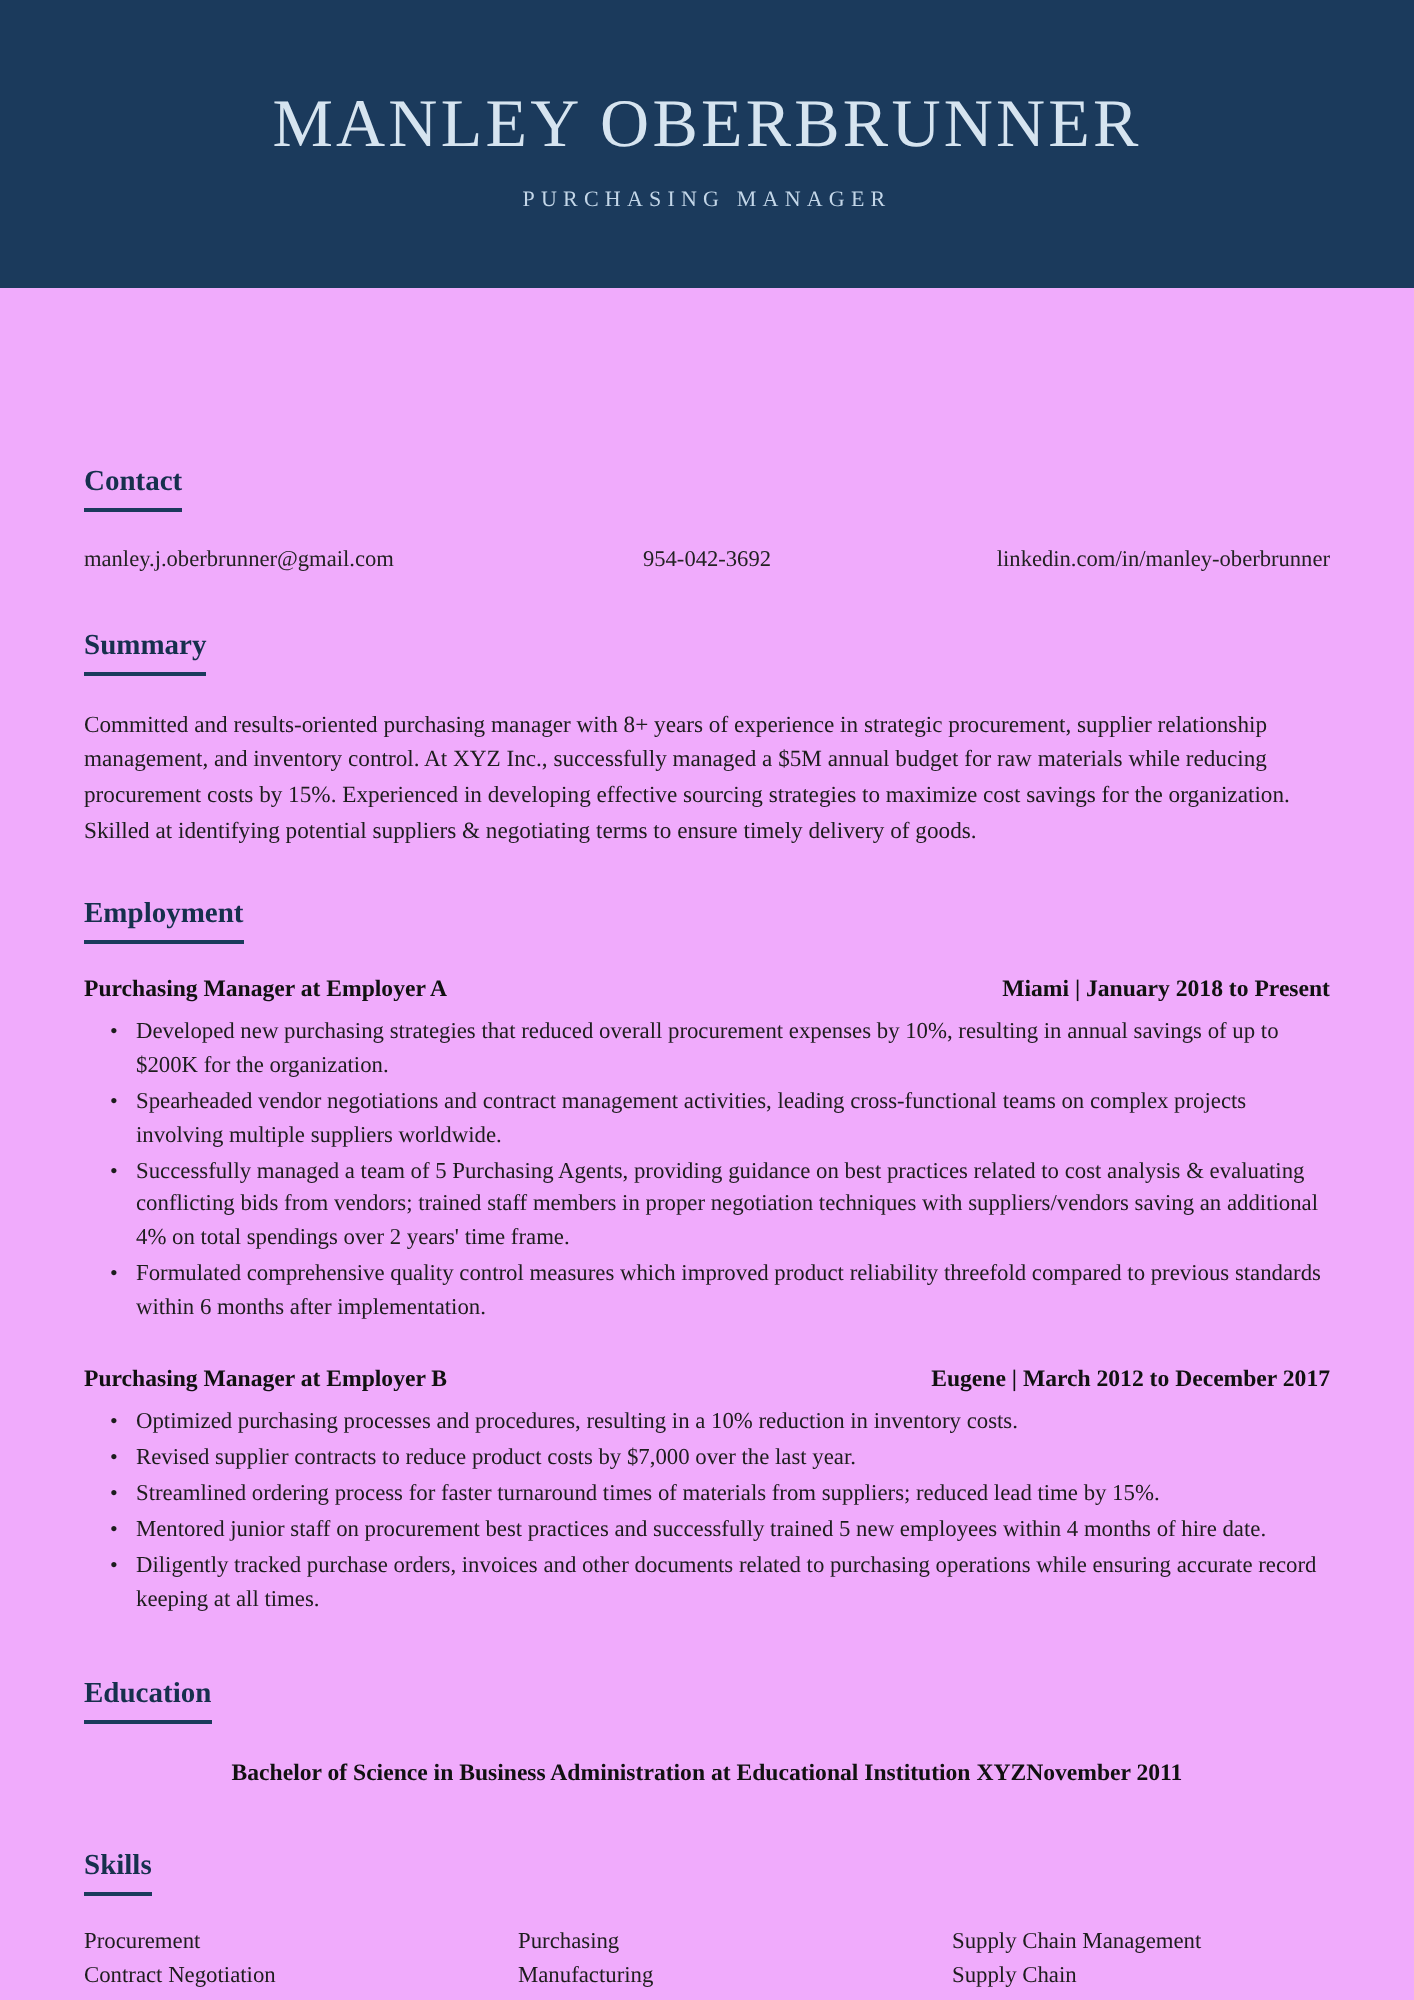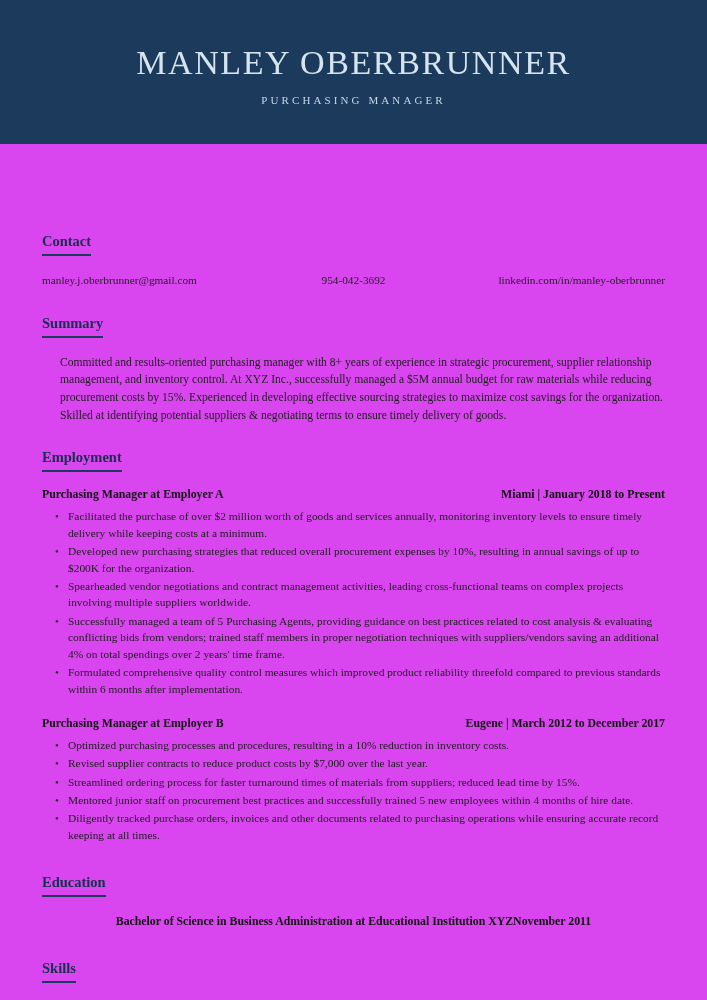--- a/index.html
+++ b/index.html
@@ -11,21 +11,21 @@
     width: 707px;
     height: 1000px;
     font-family: "Liberation Serif", "DejaVu Serif", serif;
     color: #1a1a1a;
     overflow: hidden;
   }
   .page {
     width: 707px;
     height: 1000px;
     position: relative;
-    background: #d946ef;
+    background: #f0abfc;
   }
 
   
   .banner {
     background: #1b3a5c;
     height: 144px;
     width: 100%;
     box-sizing: border-box;
     display: flex;
     flex-direction: column;
@@ -85,21 +85,20 @@
   .contact-col.right  { text-align: right; }
 
   
   .summary-section { padding-top: 28px; }
   .summary-text {
     margin-top: 16px;
     font-size: 11.6px;
     line-height: 1.52;
     color: #1d1d1d;
     text-align: left;
-    margin-left: 18px;
   }
 
   
   .employment-section { padding-top: 24px; }
   .job { margin-top: 15px; }
   .job + .job { margin-top: 19px; }
   .job-header {
     display: flex;
     justify-content: space-between;
     align-items: baseline;
@@ -186,21 +185,20 @@
 
     <div class="section employment-section">
       <div class="section-heading">Employment</div>
 
       <div class="job">
         <div class="job-header">
           <div class="job-title">Purchasing Manager at Employer A</div>
           <div class="job-meta">Miami | January 2018 to Present</div>
         </div>
         <ul class="bullets">
-          <li>Facilitated the purchase of over $2 million worth of goods and services annually, monitoring inventory levels to ensure timely delivery while keeping costs at a minimum.</li>
           <li>Developed new purchasing strategies that reduced overall procurement expenses by 10%, resulting in annual savings of up to $200K for the organization.</li>
           <li>Spearheaded vendor negotiations and contract management activities, leading cross-functional teams on complex projects involving multiple suppliers worldwide.</li>
           <li>Successfully managed a team of 5 Purchasing Agents, providing guidance on best practices related to cost analysis &amp; evaluating conflicting bids from vendors; trained staff members in proper negotiation techniques with suppliers/vendors saving an additional 4% on total spendings over 2 years' time frame.</li>
           <li>Formulated comprehensive quality control measures which improved product reliability threefold compared to previous standards within 6 months after implementation.</li>
         </ul>
       </div>
 
       <div class="job">
         <div class="job-header">
           <div class="job-title">Purchasing Manager at Employer B</div>
@@ -220,22 +218,22 @@
       <div class="section-heading">Education</div>
       <div class="education-row">
         <div class="edu-degree">Bachelor of Science in Business Administration at Educational Institution XYZ</div>
         <div class="edu-date">November 2011</div>
       </div>
     </div>
 
     <div class="section skills-section">
       <div class="section-heading">Skills</div>
       <div class="skills-grid">
+        <div class="skill-item">Procurement</div>
         <div class="skill-item">Purchasing</div>
-        <div class="skill-item">Procurement</div>
         <div class="skill-item">Supply Chain Management</div>
         <div class="skill-item">Contract Negotiation</div>
         <div class="skill-item">Manufacturing</div>
         <div class="skill-item">Supply Chain</div>
         <div class="skill-item">Strategic Sourcing</div>
         <div class="skill-item">Continuous Improvement</div>
         <div class="skill-item">Supply Management</div>
       </div>
     </div>
 

